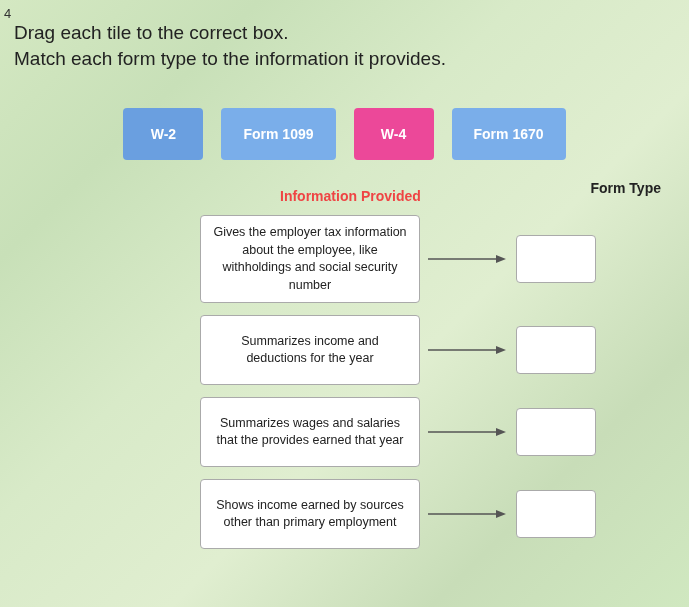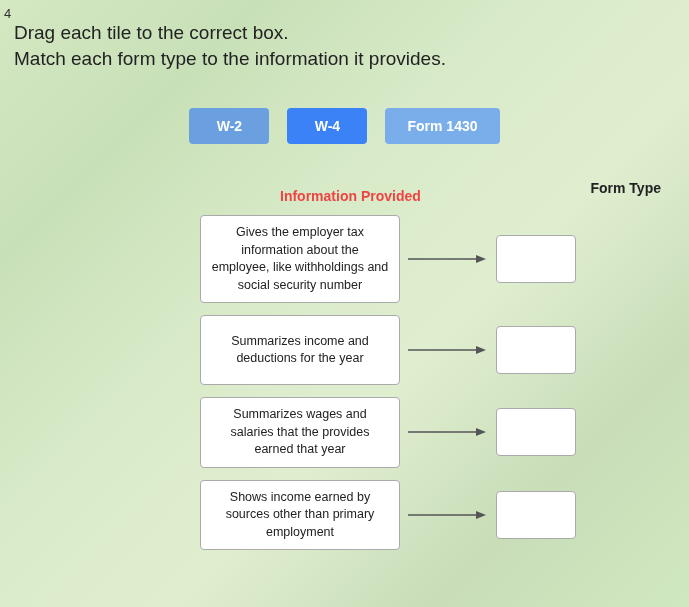--- a/index.html
+++ b/index.html
@@ -41,51 +41,51 @@
       display: flex;
       justify-content: center;
       gap: 18px;
     }
 
     .tile {
       background: #5b8fd6;
       color: white;
       font-weight: bold;
       font-size: 14px;
-      padding: 10px 22px;
+      padding: 18px 22px;
       border-radius: 4px;
       cursor: grab;
       user-select: none;
       min-width: 80px;
       text-align: center;
     }
 
     .tile.w2 { background: #6a9fe0; }
     .tile.f1099 { background: #7aaeea; }
-    .tile.w4 { background: #3b82f6; }
+    .tile.w4 { background: #ec4899; }
     .tile.f1040 { background: #7aaeea; }
 
     .matching-area {
       position: absolute;
       top: 215px;
       left: 200px;
       right: 20px;
       display: flex;
       flex-direction: column;
       gap: 12px;
     }
 
     .match-row {
       display: flex;
       align-items: center;
       gap: 8px;
     }
 
     .info-box {
-      width: 200px;
+      width: 220px;
       min-height: 70px;
       background: white;
       border: 1.5px solid #aaa;
       border-radius: 4px;
       display: flex;
       align-items: center;
       justify-content: center;
       text-align: center;
       font-size: 12.5px;
       color: #222;
@@ -119,22 +119,23 @@
 
 <span class="page-number">4</span>
 
 <div class="instructions">
   <div class="instruction-line">Drag each tile to the correct box.</div>
   <div class="instruction-line">Match each form type to the information it provides.</div>
 </div>
 
 <div class="tiles-row">
   <div class="tile w2">W-2</div>
+  <div class="tile f1099">Form 1099</div>
   <div class="tile w4">W-4</div>
-  <div class="tile f1040">Form 1430</div>
+  <div class="tile f1040">Form 1670</div>
 </div>
 
 <div style="position:absolute; top:188px; left:280px; font-size:14px; font-weight:bold; color:#ef4444;text-align:center;">Information Provided</div>
 
 <div style="position:absolute; top:180px; right:28px; font-size:14px; font-weight:bold; color:#222;">Form Type</div>
 
 <div class="matching-area">
 
   <div class="match-row">
     <div class="info-box">Gives the employer tax information about the employee, like withholdings and social security number</div>

